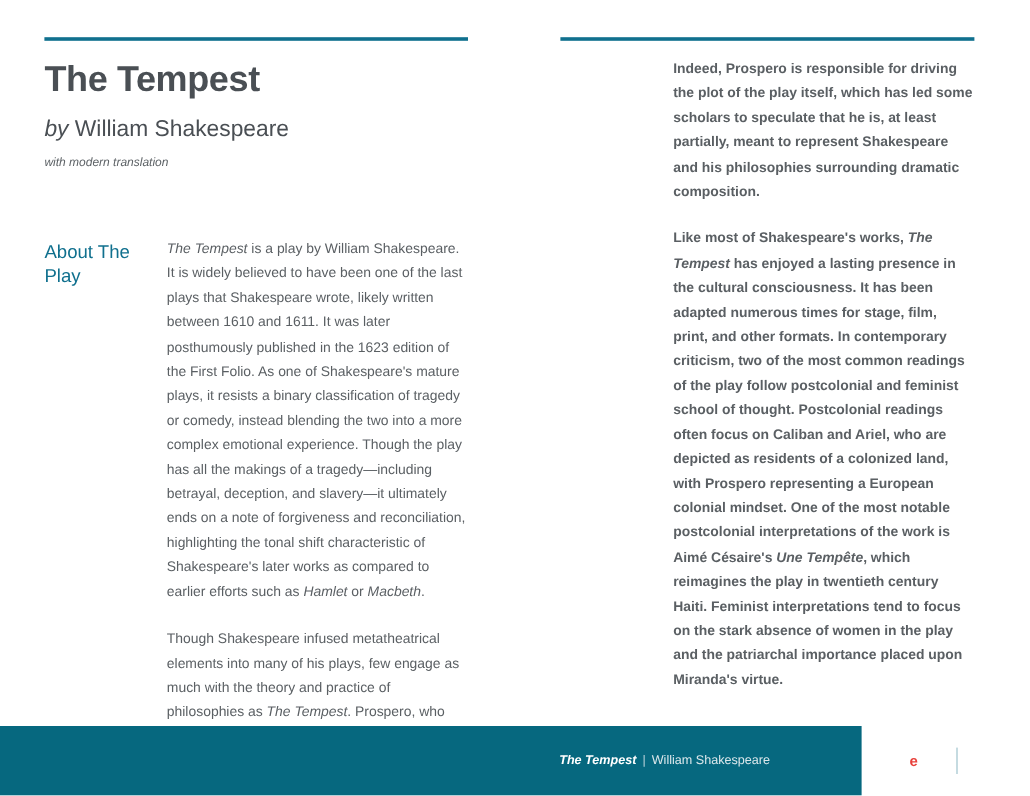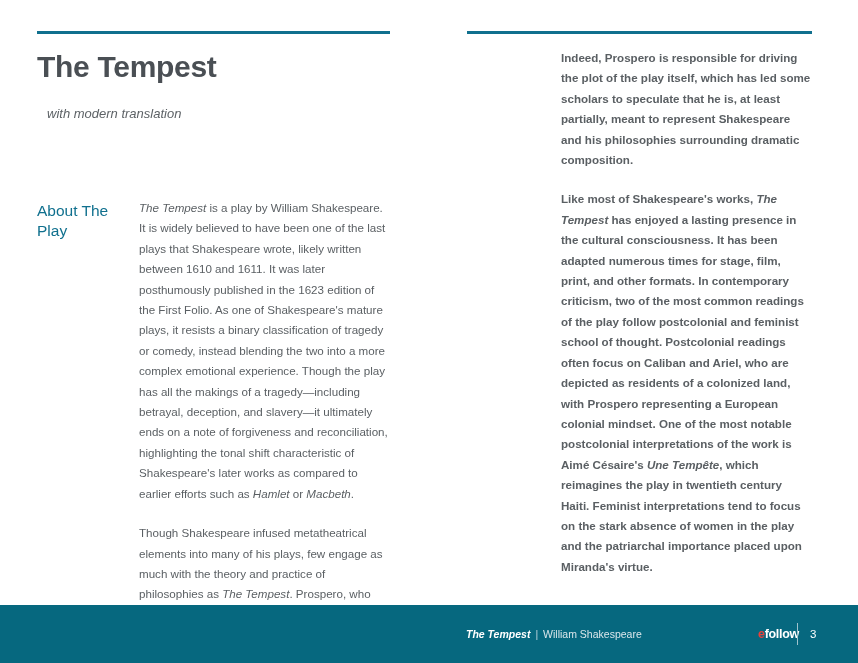--- a/index.html
+++ b/index.html
@@ -55,24 +55,24 @@
     margin: 0;
     padding-top: 12px;
     line-height: 1.2;
     font-weight: normal;
   }
   .doc-byline .by-word {
     font-style: italic;
   }
 
   .doc-subtitle {
-    font-size: 13px;
+    font-size: 10px;
     font-style: italic;
     color: #5d6266;
-    margin: 10px;
+    margin: 0;
     padding-top: 11px;
     line-height: 1.2;
   }
 
   
   .section {
     position: absolute;
     left: 37px;
     top: 198px;
     width: 353px;
@@ -124,21 +124,21 @@
     margin-top: 19px;
   }
 
   em, .it { font-style: italic; }
 
   
   .footer {
     position: absolute;
     left: 0;
     top: 605px;
-    width: 858px;
+    width: 718px;
     height: 58px;
     background: #06687f;
   }
 
   .footer-inner {
     position: absolute;
     left: 0;
     top: 0;
     width: 858px;
     height: 58px;
@@ -197,20 +197,21 @@
 </head>
 <body>
 
 <div class="page">
 
   <div class="rule rule-left"></div>
   <div class="rule rule-right"></div>
 
   <div class="col-left">
     <h1 class="doc-title">The Tempest</h1>
+    <div class="doc-byline"><span class="by-word">by</span> <span>William Shakespeare</span></div>
     <div class="doc-subtitle">with modern translation</div>
   </div>
 
   <div class="section">
     <div class="section-heading">About The Play</div>
     <div class="section-body">
         <p><em>The Tempest</em><span> is a play by William Shakespeare. It is widely believed to have been one of the last plays that Shakespeare wrote, likely written between 1610 and 1611. It was later posthumously published in the 1623 edition of the First Folio. As one of Shakespeare's mature plays, it resists a binary classification of tragedy or comedy, instead blending the two into a more complex emotional experience. Though the play has all the makings of a tragedy—including betrayal, deception, and slavery—it ultimately ends on a note of forgiveness and reconciliation, highlighting the tonal shift characteristic of Shakespeare's later works as compared to earlier efforts such as </span><em>Hamlet</em><span> or </span><em>Macbeth</em><span>.</span></p>
         <p><span>Though Shakespeare infused metatheatrical elements into many of his plays, few engage as much with the theory and practice of philosophies as </span><em>The Tempest</em><span>. Prospero, who has spent years learning magic, uses his abilities to stage elaborate masques and orchestrate dramatic encounters.</span></p>
       </div>
   </div>

